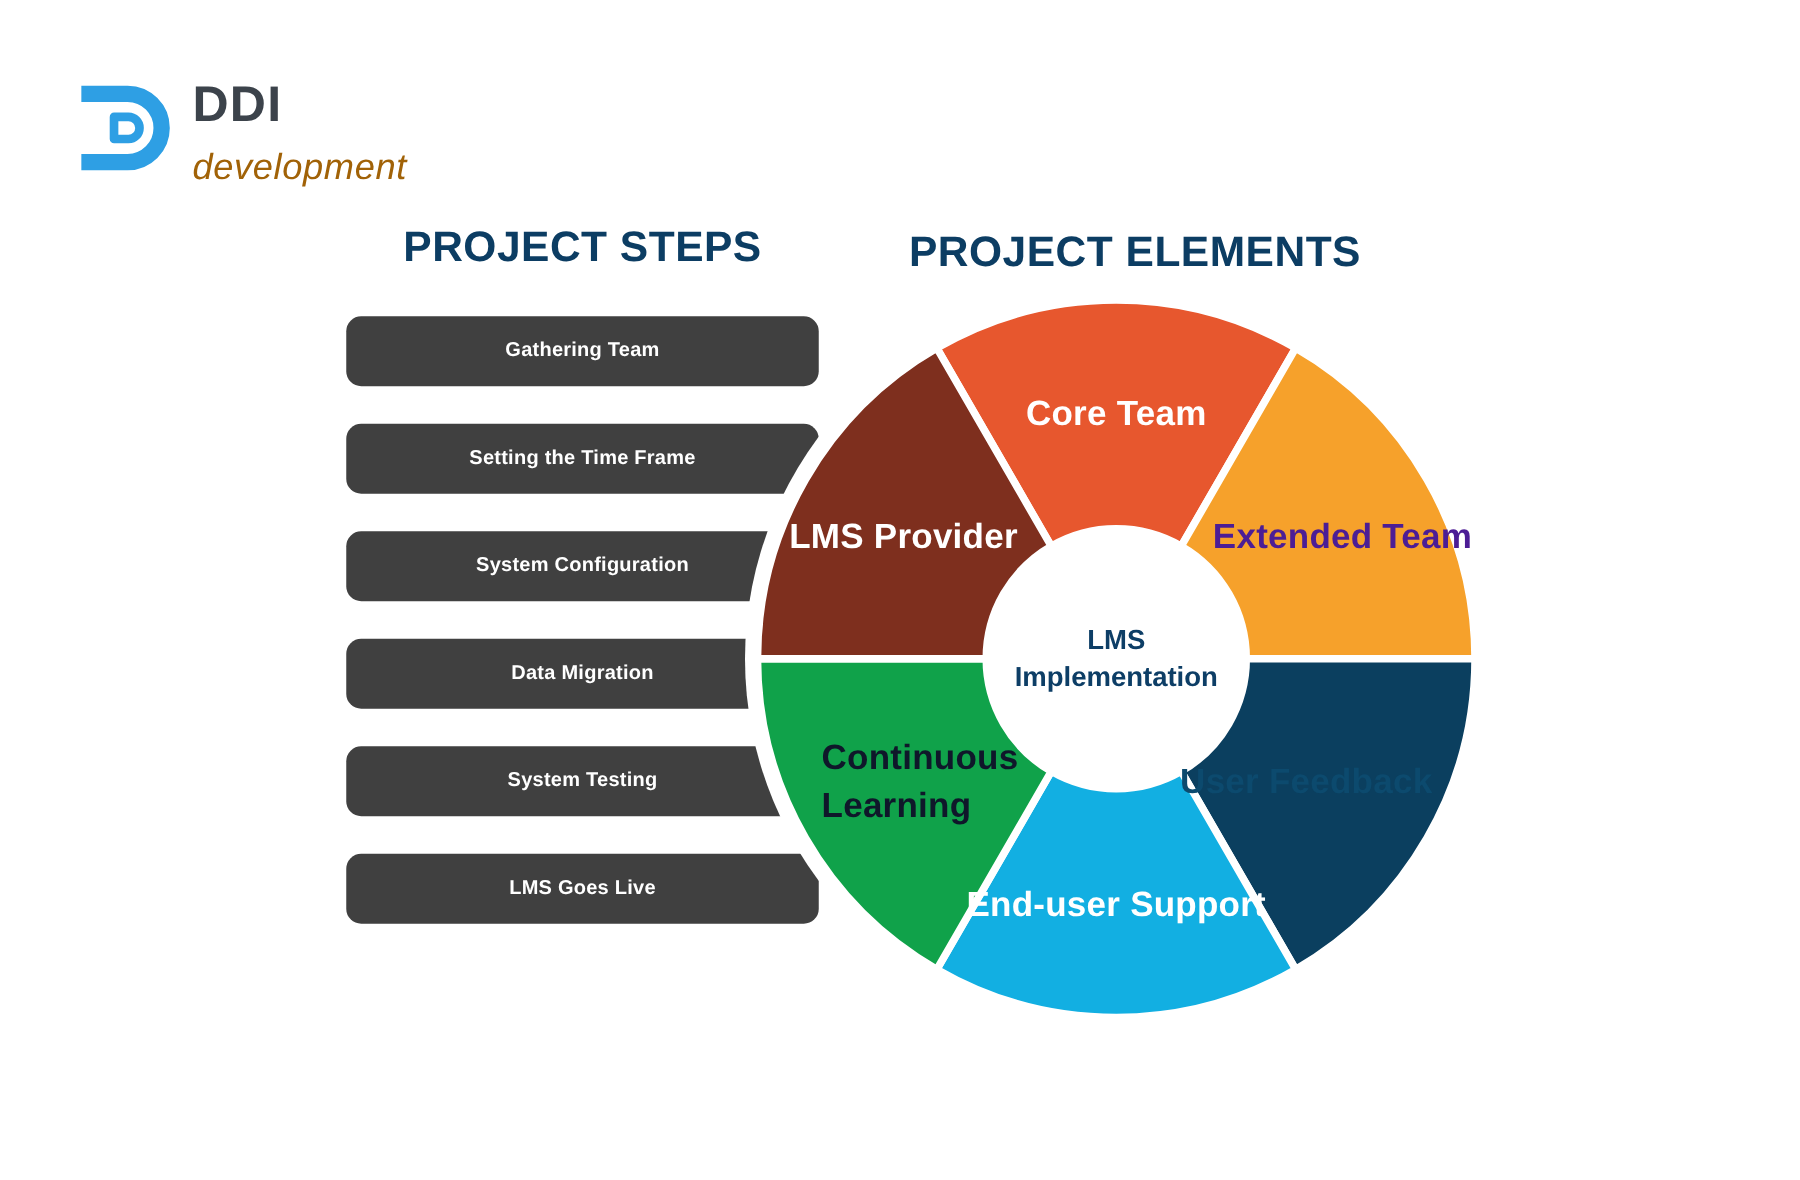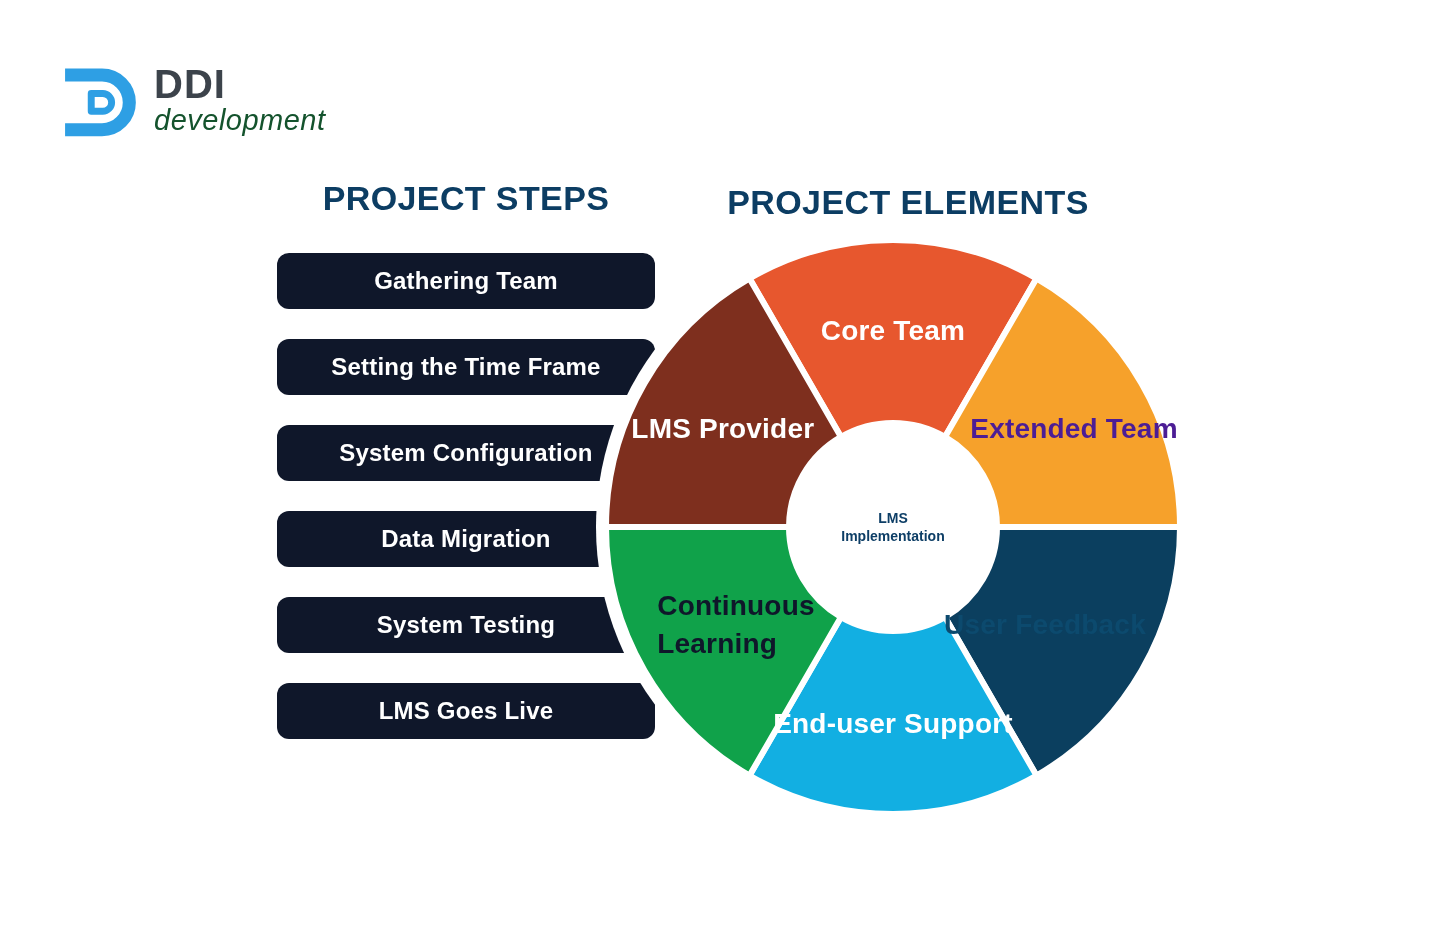--- a/index.html
+++ b/index.html
@@ -9,45 +9,45 @@
     background: #ffffff;
     font-family: "Liberation Sans", sans-serif;
     overflow: hidden;
   }
 
   
   .logo { position: absolute; left: 62px; top: 62px; display: flex; align-items: flex-start; }
   .logo-icon { width: 80px; height: 80px; margin-right: 12px; }
   .logo-text { display: flex; flex-direction: column; padding-top: 2px; }
   .logo-brand { font-size: 40px; font-weight: 800; letter-spacing: 1px; line-height: 1.0; color: #3C434B; }
-  .logo-sub { font-size: 29px; font-style: italic; color: #14532d; margin-top: 0; letter-spacing: 0.5px; }
+  .logo-sub { font-size: 29px; font-style: italic; color: #a16207; margin-top: 14px; letter-spacing: 0.5px; }
 
   
   .col-heading {
     position: absolute;
     font-weight: 800;
     font-size: 34px;
     letter-spacing: 0.4px;
     color: #0C3D63;
     text-align: center;
     white-space: nowrap;
   }
   #steps-heading { left: 277px; width: 378px; top: 179px; }
   #elements-heading { left: 693px; width: 430px; top: 183px; }
 
   
   .steps-col { position: absolute; left: 277px; top: 253px; width: 378px; z-index: 1; }
   .step-btn {
     width: 378px;
     height: 56px;
     margin-bottom: 30px;
-    background: #0f172a;
+    background: #404040;
     border-radius: 12px;
     color: #ffffff;
-    font-size: 24px;
+    font-size: 16px;
     font-weight: 700;
     display: flex;
     align-items: center;
     justify-content: center;
     letter-spacing: 0.2px;
   }
 
   
   .chart-wrap { position: absolute; left: 593px; top: 227px; width: 600px; height: 600px; z-index: 2; }
   .chart-wrap svg { position: absolute; left: 0; top: 0; }
@@ -61,21 +61,21 @@
     white-space: pre;
     line-height: 1.35;
     letter-spacing: 0.2px;
   }
   .seg-label.centered { text-align: center; }
   .center-label {
     position: absolute;
     left: 300px; top: 300px;
     transform: translate(-50%, -50%);
     color: #0D3E66;
-    font-size: 14px;
+    font-size: 22px;
     font-weight: 700;
     text-align: center;
     white-space: pre-line;
     line-height: 1.3;
   }
 </style>
 </head>
 <body>
 
 <div class="logo">

